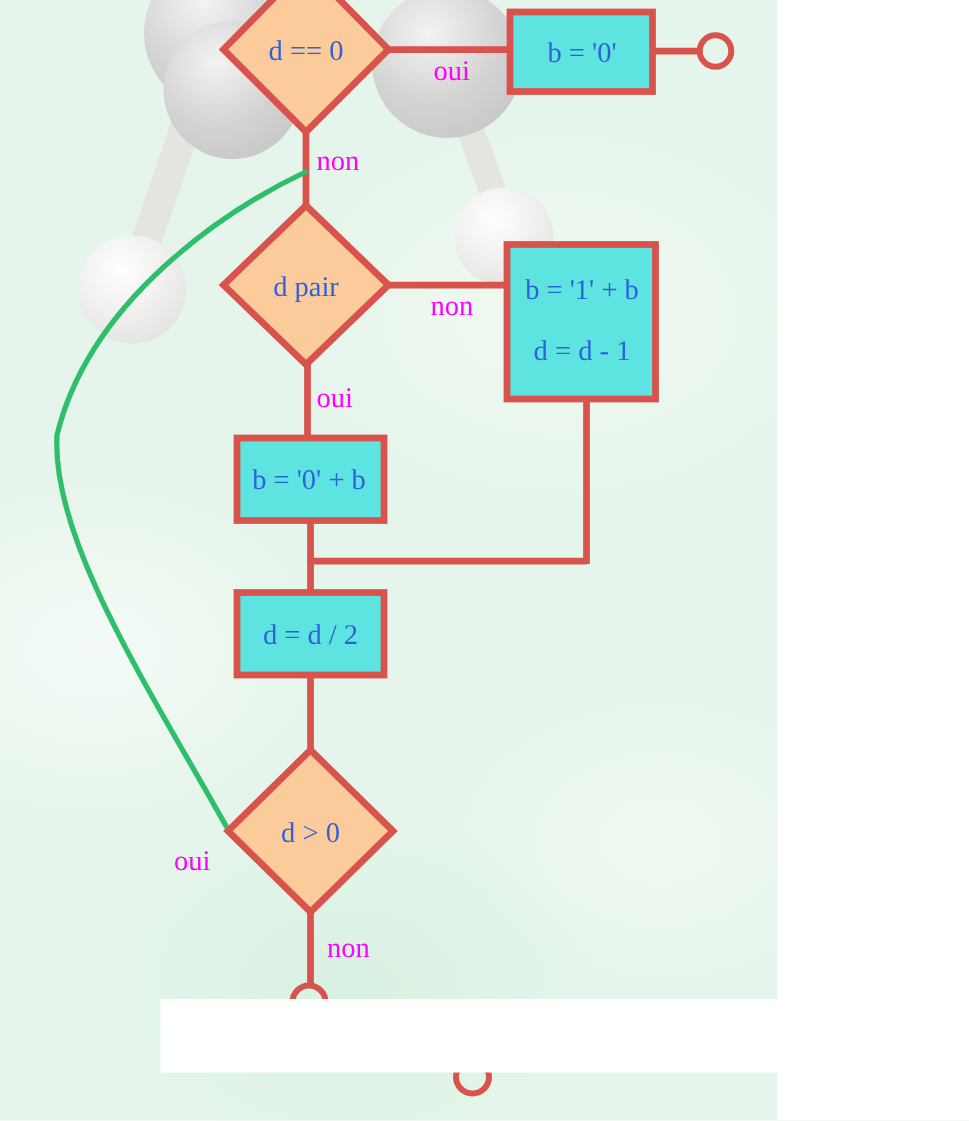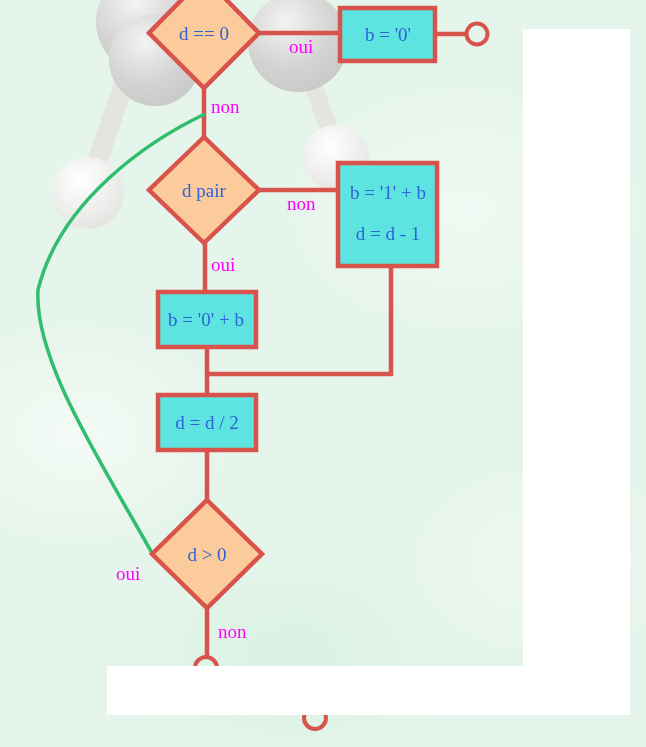--- a/index.html
+++ b/index.html
@@ -2,21 +2,21 @@
 <html style="--background: #E6F5EB; --connector-red: #D8534B; --decision-fill: #FBCB9C; --process-fill: #5EE4E0; --node-text: #2E62D8; --edge-label: #FF00FF; --loop-green: #2FBE6C; --overlay: #FFFFFF;"><head>
 <meta charset="utf-8">
 <style>
   * { box-sizing: border-box; }
   html, body { margin: 0; padding: 0; }
   body {
     width: 646px; height: 747px; overflow: hidden;
     font-family: "Liberation Serif", "DejaVu Serif", serif;
   }
   .canvas {
-    position: relative; width: 646px; height: 747px;
+    position: relative; width: 518px; height: 747px;
     background-color: var(--background, #E6F5EB);
     background-image:
       radial-gradient(ellipse 220px 160px at 12% 58%, rgba(255,255,255,0.55), rgba(255,255,255,0) 70%),
       radial-gradient(ellipse 260px 180px at 72% 28%, rgba(255,255,255,0.40), rgba(255,255,255,0) 70%),
       radial-gradient(ellipse 240px 170px at 45% 88%, rgba(205,238,218,0.55), rgba(205,238,218,0) 70%),
       radial-gradient(ellipse 200px 140px at 85% 75%, rgba(255,255,255,0.35), rgba(255,255,255,0) 70%);
   }
   svg.flow { position: absolute; left: 0; top: 0; }
   .bond { stroke: #e4e4e1; stroke-linecap: round; }
   .connector { stroke: var(--connector-red, #D8534B); stroke-width: 4.5; fill: none; }

